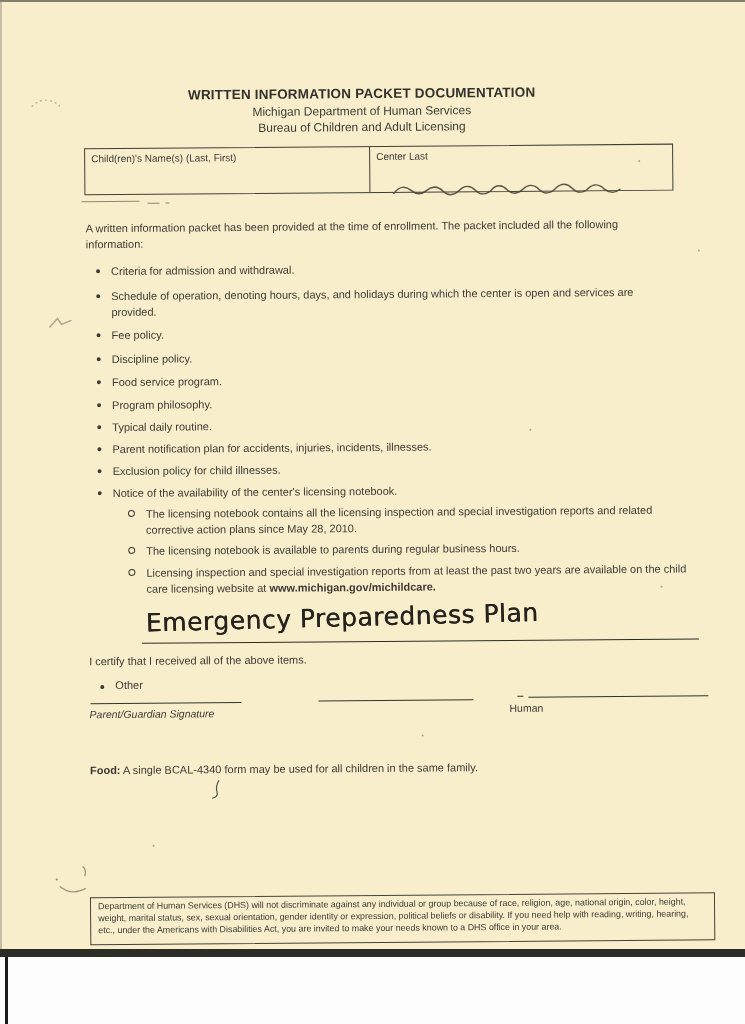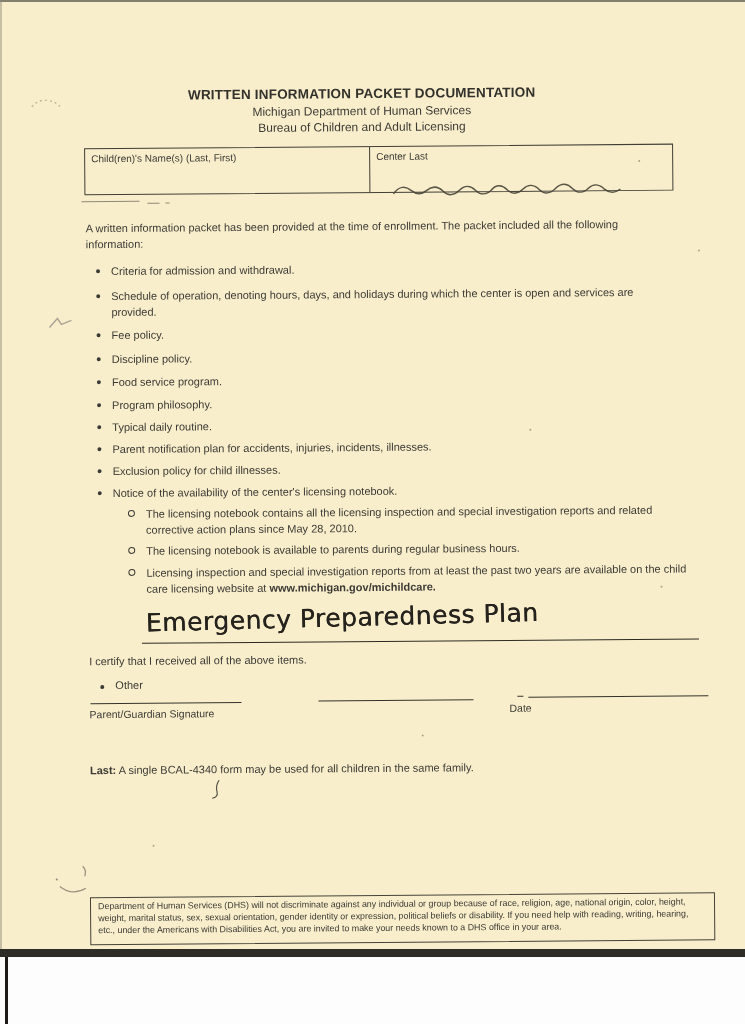--- a/index.html
+++ b/index.html
@@ -148,25 +148,25 @@
     <div class="hw-line" style="left:141px;top:605px;width:557px;height:36px;">
       <span class="handwriting" style="position:absolute;left:4px;top:-2px;">Emergency Preparedness Plan</span>
     </div>
 
     <div class="abs body-text" style="left:88px;top:652px;">I certify that I received all of the above items.</div>
 
     <div class="sig-line" style="left:89px;top:701px;width:151px;"></div>
     <div class="sig-line" style="left:317px;top:700px;width:155px;"></div>
     <div class="sig-line" style="left:516px;top:697px;width:6px;"></div>
     <div class="sig-line" style="left:527px;top:698px;width:180px;"></div>
-    <div class="sig-label" style="left:88px;top:706px;">Parent/Guardian Signature</div>
-    <div class="sig-label" style="left:508px;top:703px;">Date</div>
+    <div class="sig-label" style="left:88px;top:706px;font-style:italic;">Parent/Guardian Signature</div>
+    <div class="sig-label" style="left:508px;top:703px;">Human</div>
 
     <div class="abs note-text" style="left:88px;top:762px;">
-      <b>Last:</b><span> A single BCAL-4340 form may be used for all children in the same family.</span>
+      <b>Food:</b><span> A single BCAL-4340 form may be used for all children in the same family.</span>
     </div>
 
     <div class="abs" style="left:206px;top:777px;">
       <svg width="16" height="22">
           <path d="M11 2 q-4 6 -2 12 q1 5 -5 6" fill="none" stroke="#3a3732" stroke-width="1.2" opacity="0.85"></path>
         </svg>
     </div>
 
     <div class="abs" style="left:48px;top:858px;">
       <svg width="44" height="40">

